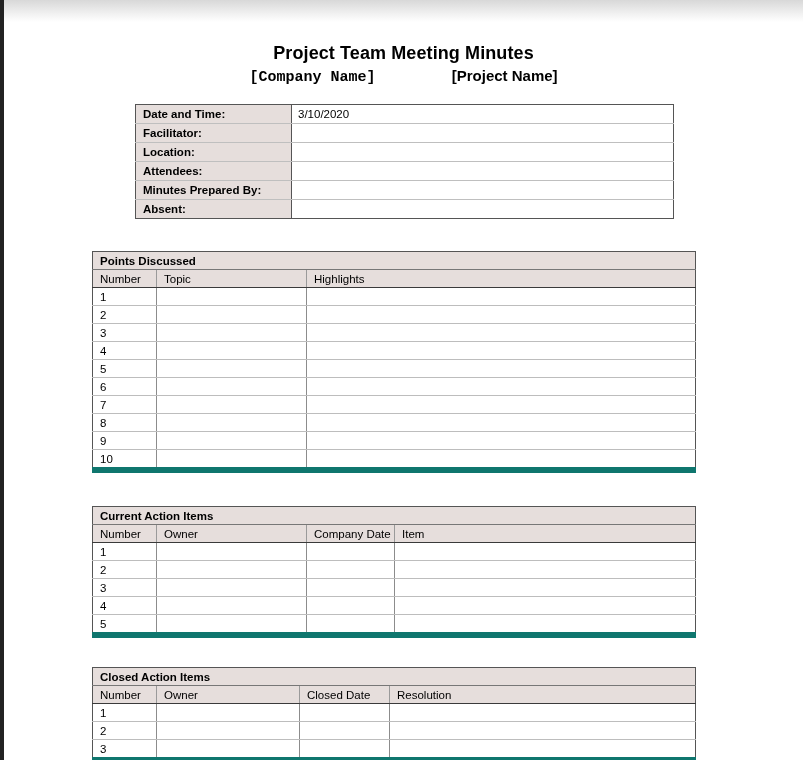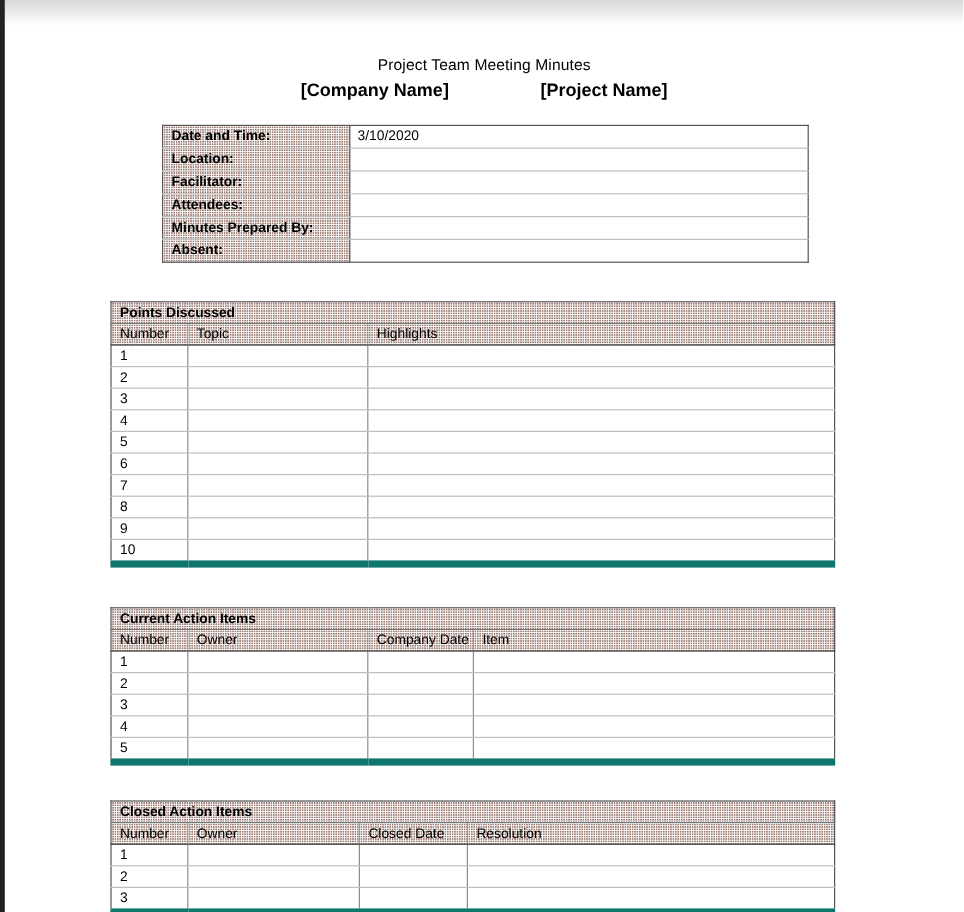--- a/index.html
+++ b/index.html
@@ -51,34 +51,34 @@
     height: 760px;
     z-index: 3;
   }
 
   
   .title-block {
     margin-top: 44px;
     text-align: center;
   }
   .doc-title {
-    font-size: 13px;
-    font-weight: normal;
+    font-size: 18px;
+    font-weight: bold;
     color: #000000;
     letter-spacing: 0.1px;
     line-height: 19px;
   }
   .subtitle-row {
     margin-top: 3px;
     font-size: 15px;
     font-weight: bold;
     color: #000000;
     line-height: 19px;
   }
-  .subtitle-row .company { display: inline-block; }
+  .subtitle-row .company { display: inline-block; font-family: Liberation Mono, monospace; }
   .subtitle-row .gap { display: inline-block; width: 68px; }
   .subtitle-row .project { display: inline-block; }
 
   
   .shaded {
     background-color: #ffffff;
     background-image:
       radial-gradient(circle at 0.6px 0.6px, #9a7b72 0.65px, rgba(255,255,255,0) 0.9px);
     background-size: 2px 2px;
     margin-top: 48px;
@@ -195,25 +195,25 @@
       </div>
     </div>
 
     <table class="info-table" id="info-table">
       <tbody>
         <tr>
           <td class="lbl shaded">Date and Time:</td>
           <td class="val">3/10/2020</td>
         </tr>
         <tr>
+          <td class="lbl shaded">Facilitator:</td>
+          <td class="val"></td>
+        </tr>
+        <tr>
           <td class="lbl shaded">Location:</td>
-          <td class="val"></td>
-        </tr>
-        <tr>
-          <td class="lbl shaded">Facilitator:</td>
           <td class="val"></td>
         </tr>
         <tr>
           <td class="lbl shaded">Attendees:</td>
           <td class="val"></td>
         </tr>
         <tr>
           <td class="lbl shaded">Minutes Prepared By:</td>
           <td class="val"></td>
         </tr>

